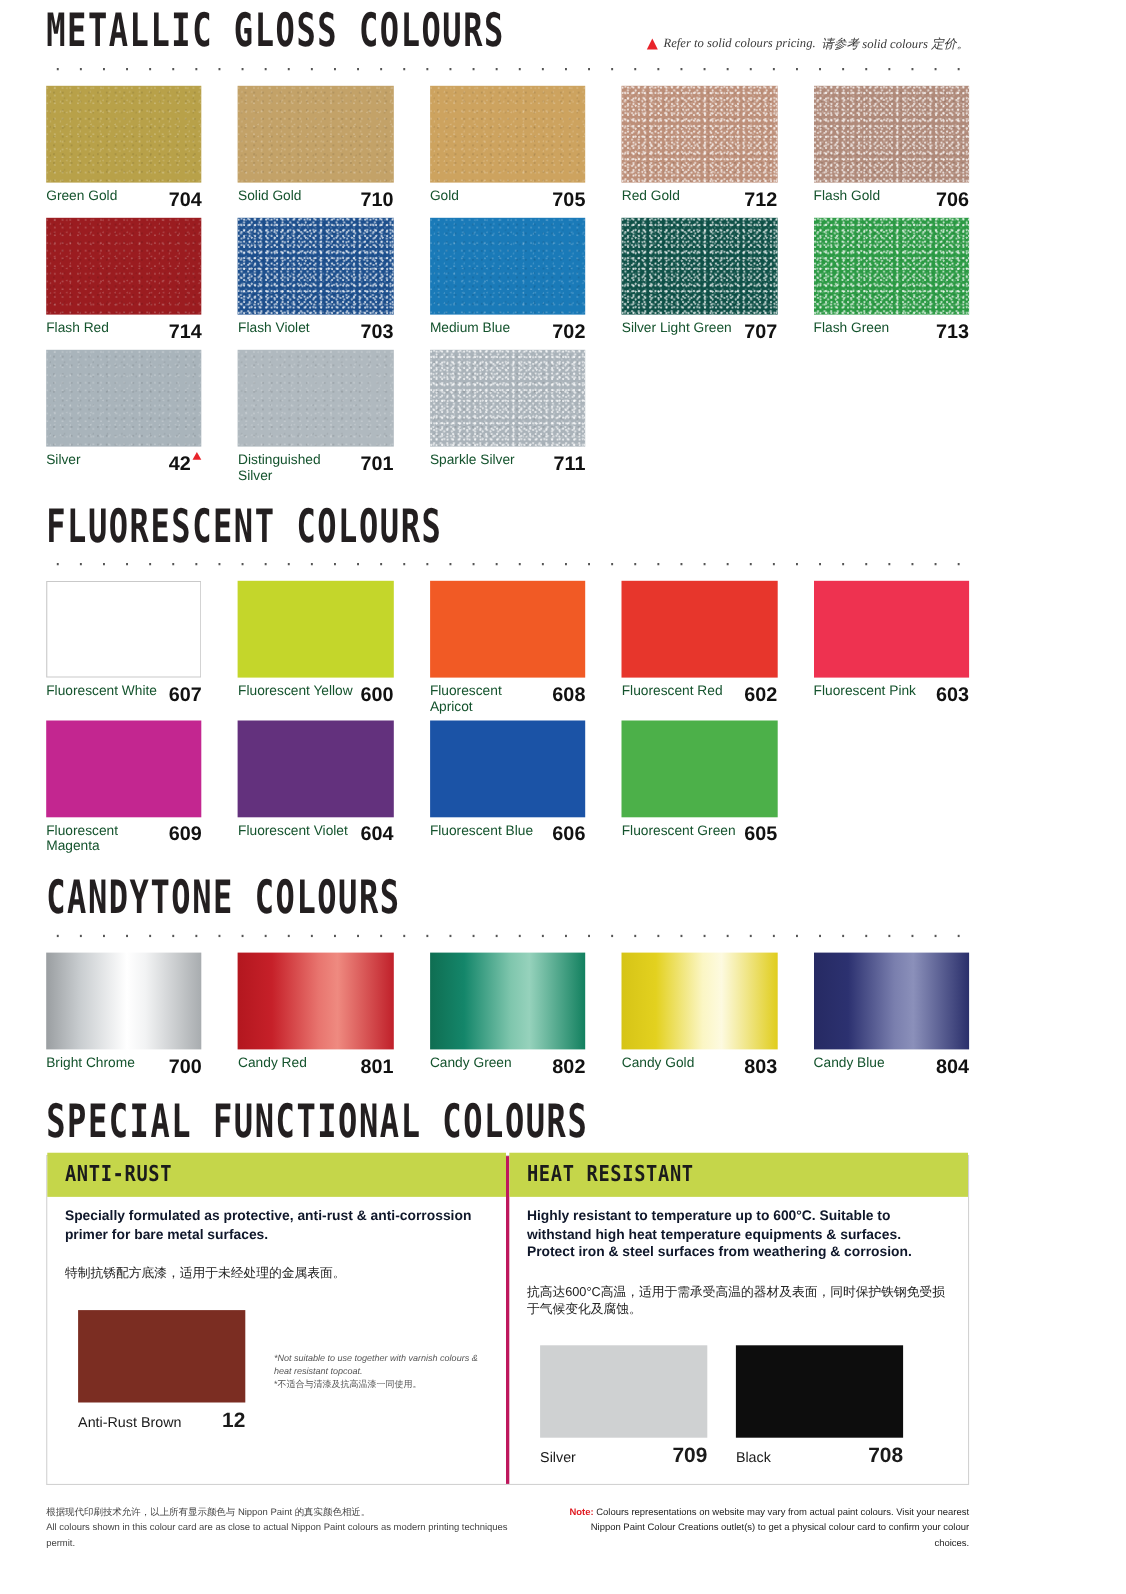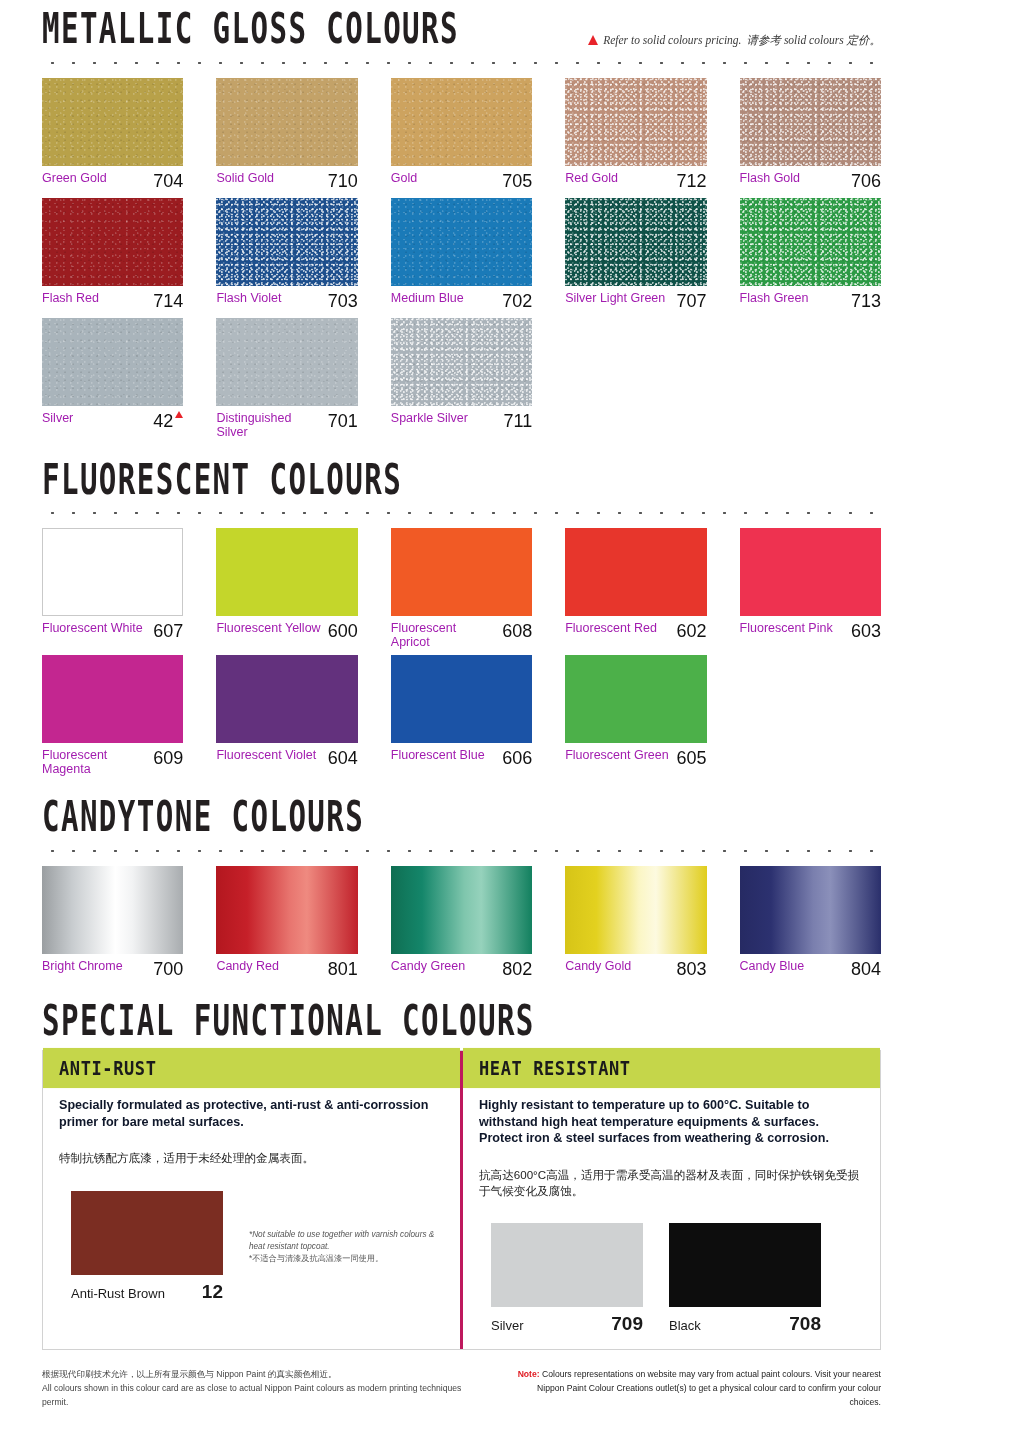--- a/index.html
+++ b/index.html
@@ -77,23 +77,23 @@
       radial-gradient(circle at 20% 30%, rgba(255,255,255,.75) 0.7px, transparent 1.2px),
       radial-gradient(circle at 62% 14%, rgba(255,255,255,.65) 0.7px, transparent 1.2px),
       radial-gradient(circle at 83% 58%, rgba(255,255,255,.7) 0.7px, transparent 1.2px),
       radial-gradient(circle at 38% 76%, rgba(255,255,255,.6) 0.7px, transparent 1.2px);
     background-size: 5px 5px, 6px 6px, 7px 7px, 8px 8px;
   }
   .cap {
     display: flex; align-items: flex-start; justify-content: space-between;
     gap: 6px; padding-top: 5px;
   }
-  .cap .nm { font-size: 12.5px; line-height: 1.12; color: #a21caf; }
+  .cap .nm { font-size: 12.5px; line-height: 1.12; color: #14532d; }
   .cap .cd {
-    font-size: 18px; font-weight: normal; color: #111;
+    font-size: 18px; font-weight: bold; color: #111;
     white-space: nowrap; display: flex; align-items: flex-start;
   }
 
   
   .special-box { display: flex; border: 1px solid #d2d2d2; margin-top: 8px; }
   .panel { flex: 1; }
   .panel + .panel { border-left: 3px solid #be185d; }
   .panel-head {
     background: #c5d64a; padding: 7px 16px;
     font-family: "DejaVu Sans Mono", "Liberation Mono", monospace;

